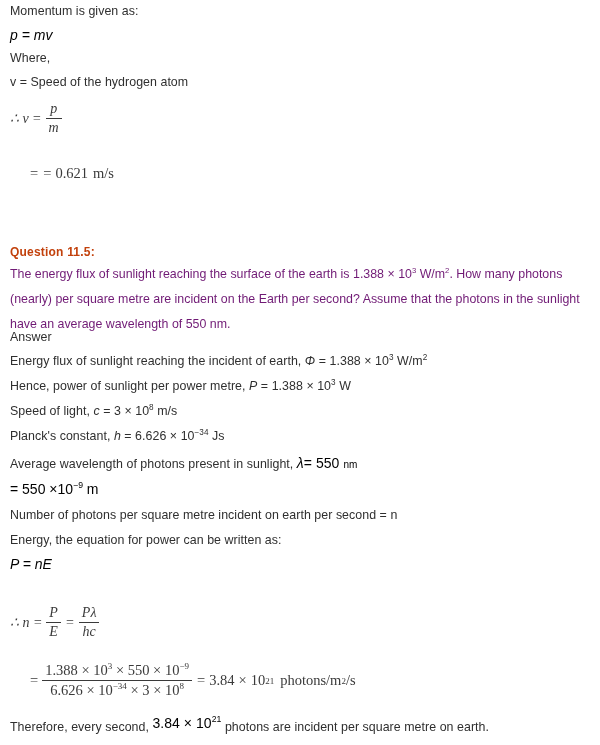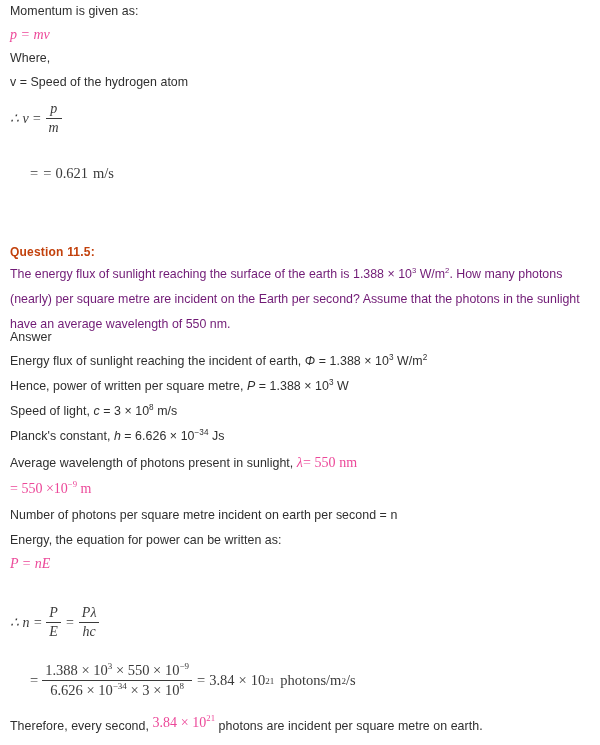--- a/index.html
+++ b/index.html
@@ -46,24 +46,24 @@
     white-space: normal;
   }
   .qheading {
     font-family: "Liberation Sans", sans-serif;
     font-size: 12px;
     font-weight: bold;
     color: #c2410c;
     letter-spacing: 0.2px;
   }
   .math {
-    font-family: Liberation Serif, serif;
+    font-family: Liberation Sans, sans-serif;
     font-style: italic;
     font-size: 14px;
-    color: #ec4899;
+    color: #000000;
   }
   .math-up {
     font-style: normal;
   }
   .mi { font-style: italic; }
   sup, .sup {
     font-size: 0.62em;
     vertical-align: super;
     line-height: 0;
     font-style: normal;
@@ -143,33 +143,33 @@
     <span>The energy flux of sunlight reaching the surface of the earth is 1.388 × 10</span><sup>3</sup><span> W/m</span><sup>2</sup><span>. How many photons (nearly) per square metre are incident on the Earth per second? Assume that the photons in the sunlight have an average wavelength of 550 nm.</span>
   </div>
 
   <div class="line body-text" style="top:330px;">Answer</div>
 
   <div class="line body-text" style="top:354px;">
     <span>Energy flux of sunlight reaching the incident of earth, </span><span class="mi">Φ</span><span> = 1.388 × 10</span><sup>3</sup><span> W/m</span><sup>2</sup>
   </div>
 
   <div class="line body-text" style="top:379px;">
-    <span>Hence, power of written per square metre, </span><span class="mi">P</span><span> = 1.388 × 10</span><sup>3</sup><span> W</span>
+    <span>Hence, power of sunlight per power metre, </span><span class="mi">P</span><span> = 1.388 × 10</span><sup>3</sup><span> W</span>
   </div>
 
   <div class="line body-text" style="top:404px;">
     <span>Speed of light, </span><span class="mi">c</span><span> = 3 × 10</span><sup>8</sup><span> m/s</span>
   </div>
 
   <div class="line body-text" style="top:429px;">
     <span>Planck's constant, </span><span class="mi">h</span><span> = 6.626 × 10</span><sup>−34</sup><span> Js</span>
   </div>
 
   <div class="line body-text" style="top:455px;">
-    <span>Average wavelength of photons present in sunlight, </span><span class="math" style="font-size:14px;">λ</span><span class="math math-up" style="font-size:14px;">= 550</span><span class="math math-up" style="font-size:14px;">&nbsp;</span><span class="math math-up" style="font-size:14px;">nm</span>
+    <span>Average wavelength of photons present in sunlight, </span><span class="math" style="font-size:14px;">λ</span><span class="math math-up" style="font-size:14px;">= 550</span><span class="math math-up" style="font-size:14px;">&nbsp;</span><span class="math math-up" style="font-size:10px;">nm</span>
   </div>
 
   <div class="line math math-up" style="top:481px; font-size:14px;">
     <span>= 550 ×</span><span>10</span><span class="sup">−9</span><span>&nbsp;</span><span>m</span>
   </div>
 
   <div class="line body-text" style="top:508px;">Number of photons per square metre incident on earth per second = n</div>
 
   <div class="line body-text" style="top:533px;">Energy, the equation for power can be written as:</div>
 

